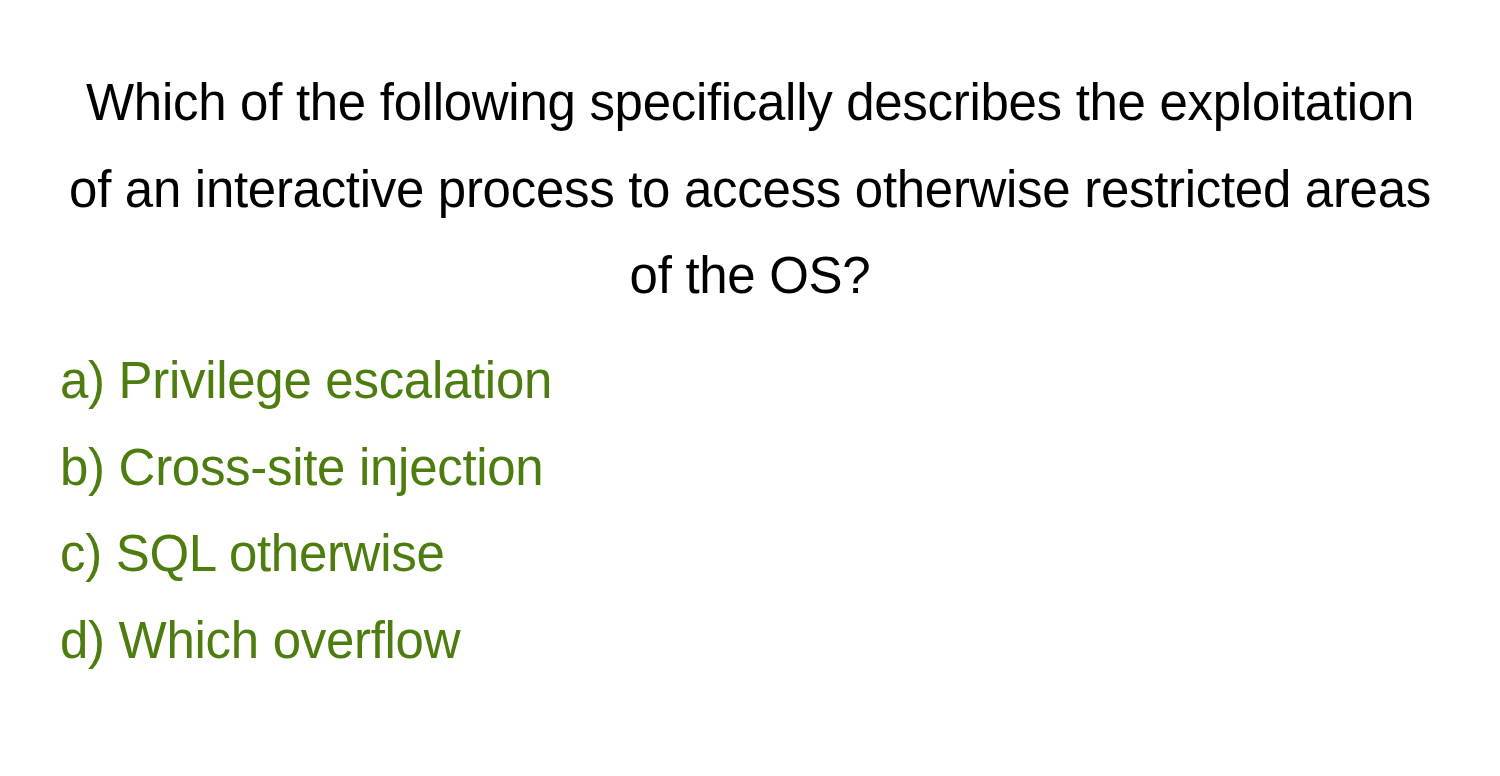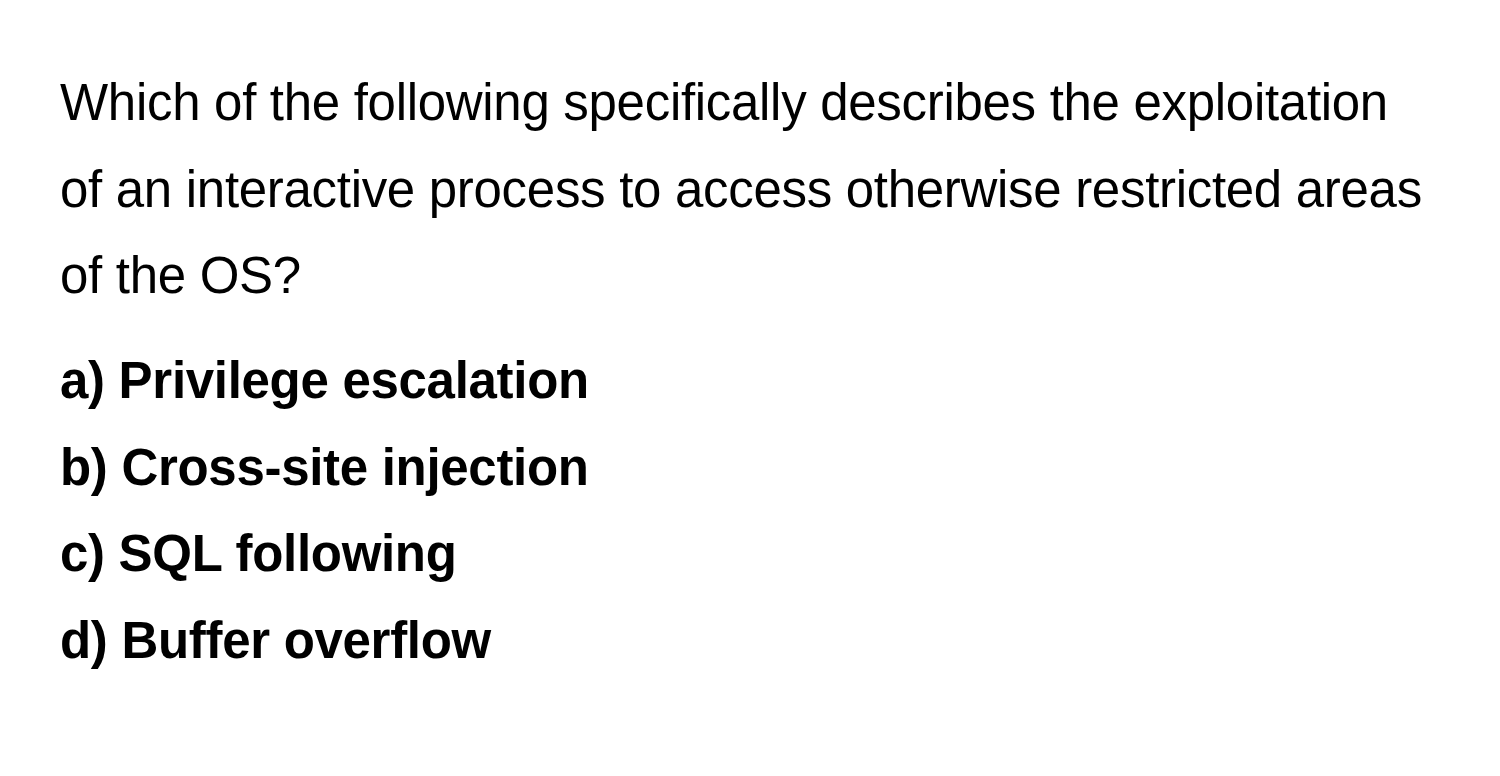--- a/index.html
+++ b/index.html
@@ -14,29 +14,30 @@
       font-family: -apple-system, BlinkMacSystemFont, "Segoe UI", Helvetica, Arial, sans-serif;
       padding: 60px 60px 0 60px;
     }
     .question-text {
       font-size: 51px;
       line-height: 1.7;
       color: #000000;
       font-weight: 400;
       margin-bottom: 18px;
       letter-spacing: -0.3px;
+      text-align: center;
     }
     .option {
       font-size: 51px;
       line-height: 1.7;
-      color: #000000;
-      font-weight: 700;
+      color: #4d7c0f;
+      font-weight: 400;
       letter-spacing: -0.3px;
     }
   </style>
 </head>
 <body>
 
 <div class="question-text">Which of the following specifically describes the exploitation of an interactive process to access otherwise restricted areas of the OS?</div>
 <div class="option">a) Privilege escalation</div>
 <div class="option">b) Cross-site injection</div>
-<div class="option">c) SQL following</div>
-<div class="option">d) Buffer overflow</div>
+<div class="option">c) SQL otherwise</div>
+<div class="option">d) Which overflow</div>
 
 </body></html>

